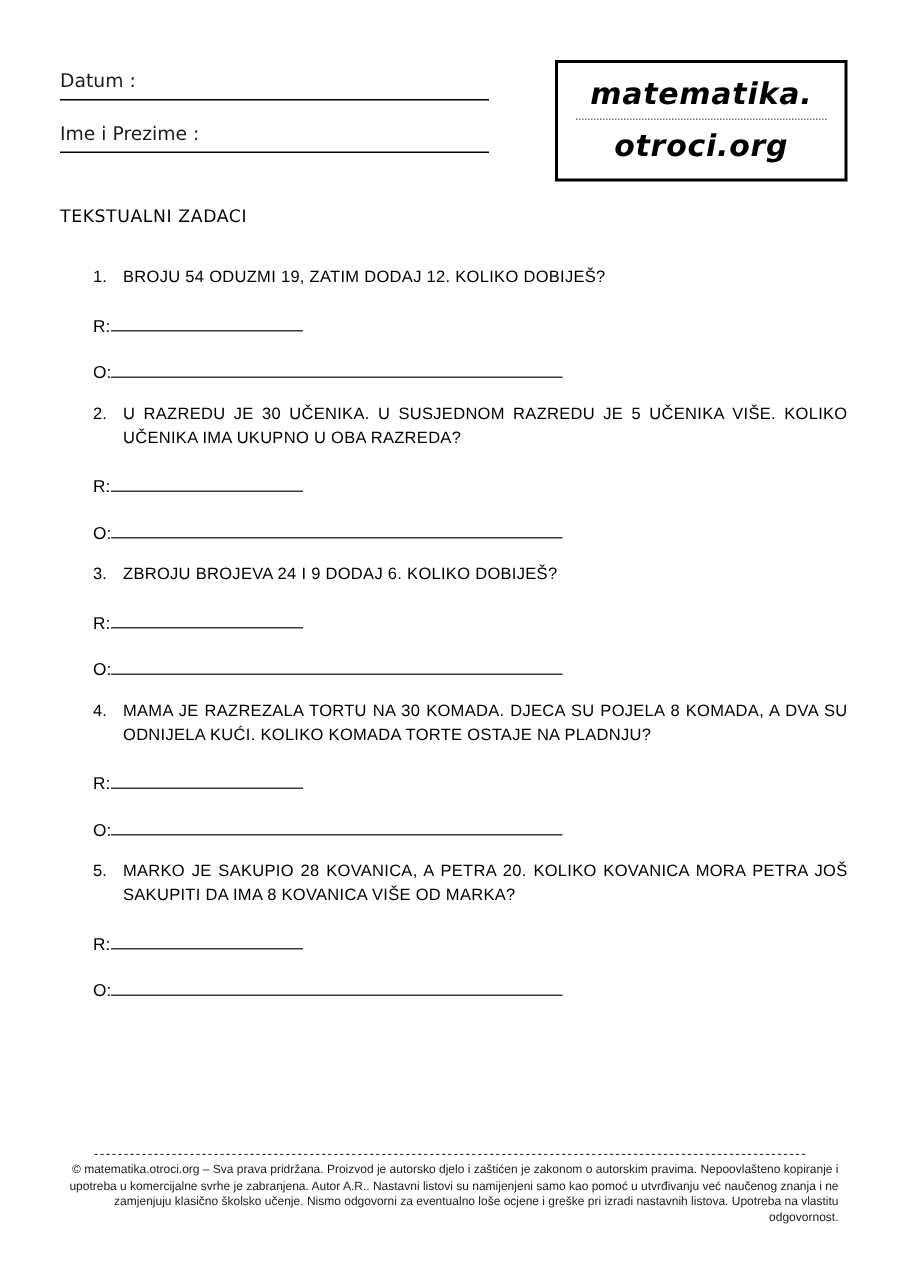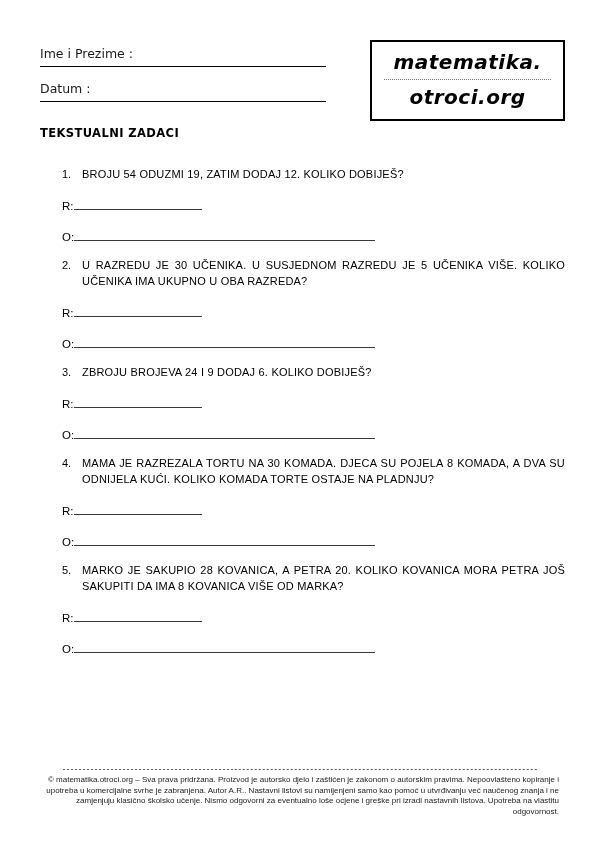--- a/index.html
+++ b/index.html
@@ -32,23 +32,23 @@
   }
   .logo-line {
     font-family:"DejaVu Sans", sans-serif;
     font-weight:bold; font-size:20px; line-height:27px;
     letter-spacing:0.5px; color:#000;font-style:italic;
   }
   .logo-divider { border-top:1px dotted #777; margin:3px 8px 4px; height:0; }
 
   
   .worksheet-title {
-    margin-top:5px;
+    margin-top:16px;
     font-family:"DejaVu Sans", sans-serif;
-    font-weight:bold; font-size:11.5px; letter-spacing:0.4px;
+    font-weight:normal; font-size:11.5px; letter-spacing:0.4px;
     color:#000;
   }
 
   
   .problem-list { margin-top:26px; }
   .problem { display:flex; padding-left:22px; margin-bottom:17px; }
   .problem-num {
     width:20px; flex:0 0 20px;
     font-size:11px; line-height:16px; color:#000;
   }
@@ -84,24 +84,24 @@
 </style>
 </head>
 <body>
 
 <div class="page">
   <div class="content">
 
     <div class="header">
       <div class="header-left">
         <div class="field-row">
-          <span>Ime i Prezime :</span>
+          <span>Datum :</span>
         </div>
         <div class="field-row">
-          <span>Datum :</span>
+          <span>Ime i Prezime :</span>
         </div>
       </div>
       <div class="logo-box">
         <div class="logo-line">matematika.</div>
         <div class="logo-divider"></div>
         <div class="logo-line">otroci.org</div>
       </div>
     </div>
 
     <div class="worksheet-title">TEKSTUALNI ZADACI</div>

